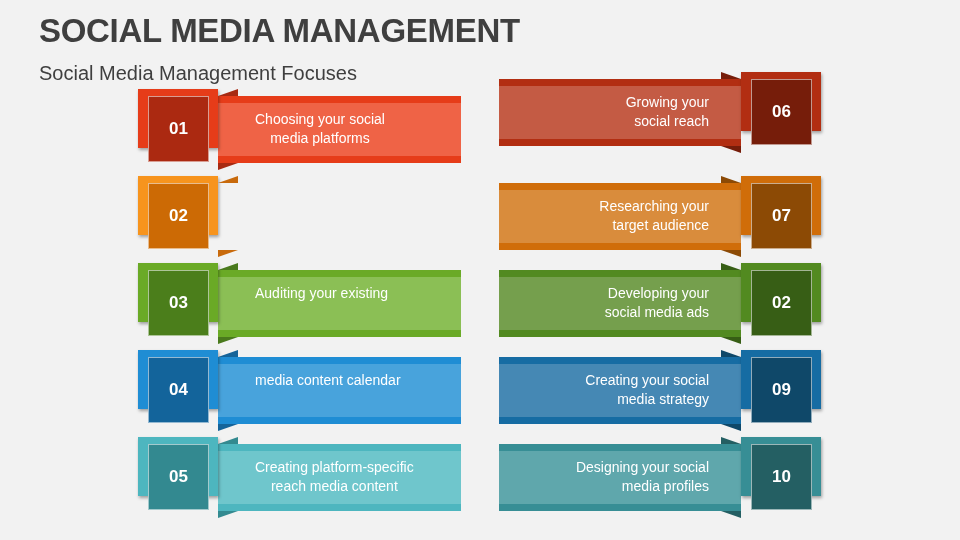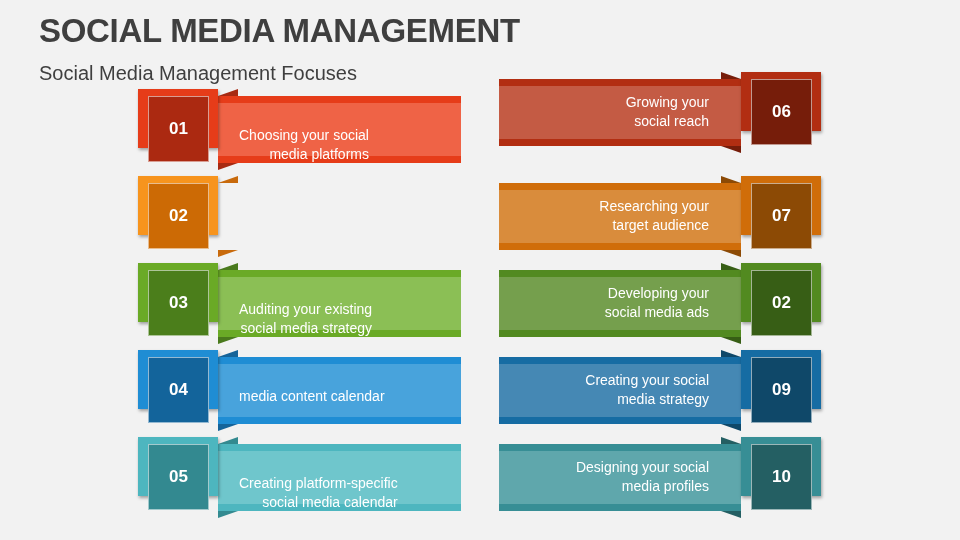--- a/index.html
+++ b/index.html
@@ -28,21 +28,21 @@
   .ribbon .band-top, .ribbon .band-bot {
     position: absolute; left: 0; right: 0; height: 7px;
   }
   .ribbon .band-top { top: 0; }
   .ribbon .band-bot { bottom: 0; }
   .ribbon .text {
     position: absolute; top: 14px; font-size: 14px; line-height: 19px;
     color: #ffffff; white-space: nowrap;
   }
   .left .ribbon { left: 218px; width: 243px; }
-  .left .ribbon .text { left: 21px; text-align: right; margin-top: 16px; }
+  .left .ribbon .text { left: 37px; text-align: center; }
   .right .ribbon { left: 499px; width: 242px; }
   .right .ribbon .text { right: 32px; text-align: right; }
 
   
   .fold { position: absolute; width: 0; height: 0; }
   .left .fold.top { left: 218px; top: 0; border-left: 20px solid transparent; border-bottom: 7px solid; border-bottom-color: inherit; }
   .left .fold.bot { left: 218px; top: 74px; border-right: 20px solid transparent; border-top: 7px solid; border-top-color: inherit; }
   .right .fold.top { left: 721px; top: 0; border-right: 20px solid transparent; border-bottom: 7px solid; border-bottom-color: inherit; }
   .right .fold.bot { left: 721px; top: 74px; border-left: 20px solid transparent; border-top: 7px solid; border-top-color: inherit; }
 
@@ -95,21 +95,20 @@
       </div>
     </div>
     <div class="item left" style="top: 263px;">
       <div class="fold top" style="border-bottom-color:#4a7a1d"></div>
       <div class="fold bot" style="border-top-color:#4a7a1d"></div>
       <div class="ribbon" style="background:#8bbf55">
         <div class="band-top" style="background:#6aaa26"></div>
         <div class="band-bot" style="background:#6aaa26"></div>
         <div class="text">
           <div>Auditing your existing</div>
-          <div>social media strategy</div>
         </div>
       </div>
       <div class="box" style="background:#6aaa26">
         <div class="inner" style="background:#4b7e1b">
           <span>03</span>
         </div>
       </div>
     </div>
     <div class="item left" style="top: 350px;">
       <div class="fold top" style="border-bottom-color:#15649a"></div>
@@ -128,21 +127,21 @@
       </div>
     </div>
     <div class="item left" style="top: 437px;">
       <div class="fold top" style="border-bottom-color:#338a90"></div>
       <div class="fold bot" style="border-top-color:#338a90"></div>
       <div class="ribbon" style="background:#6fc6cc">
         <div class="band-top" style="background:#4db6bf"></div>
         <div class="band-bot" style="background:#4db6bf"></div>
         <div class="text">
           <div>Creating platform-specific</div>
-          <div>social media calendar</div>
+          <div>reach media content</div>
         </div>
       </div>
       <div class="box" style="background:#4db6bf">
         <div class="inner" style="background:#338990">
           <span>05</span>
         </div>
       </div>
     </div>
     <div class="item right" style="top: 72px;">
       <div class="fold top" style="border-bottom-color:#761d0a"></div>

